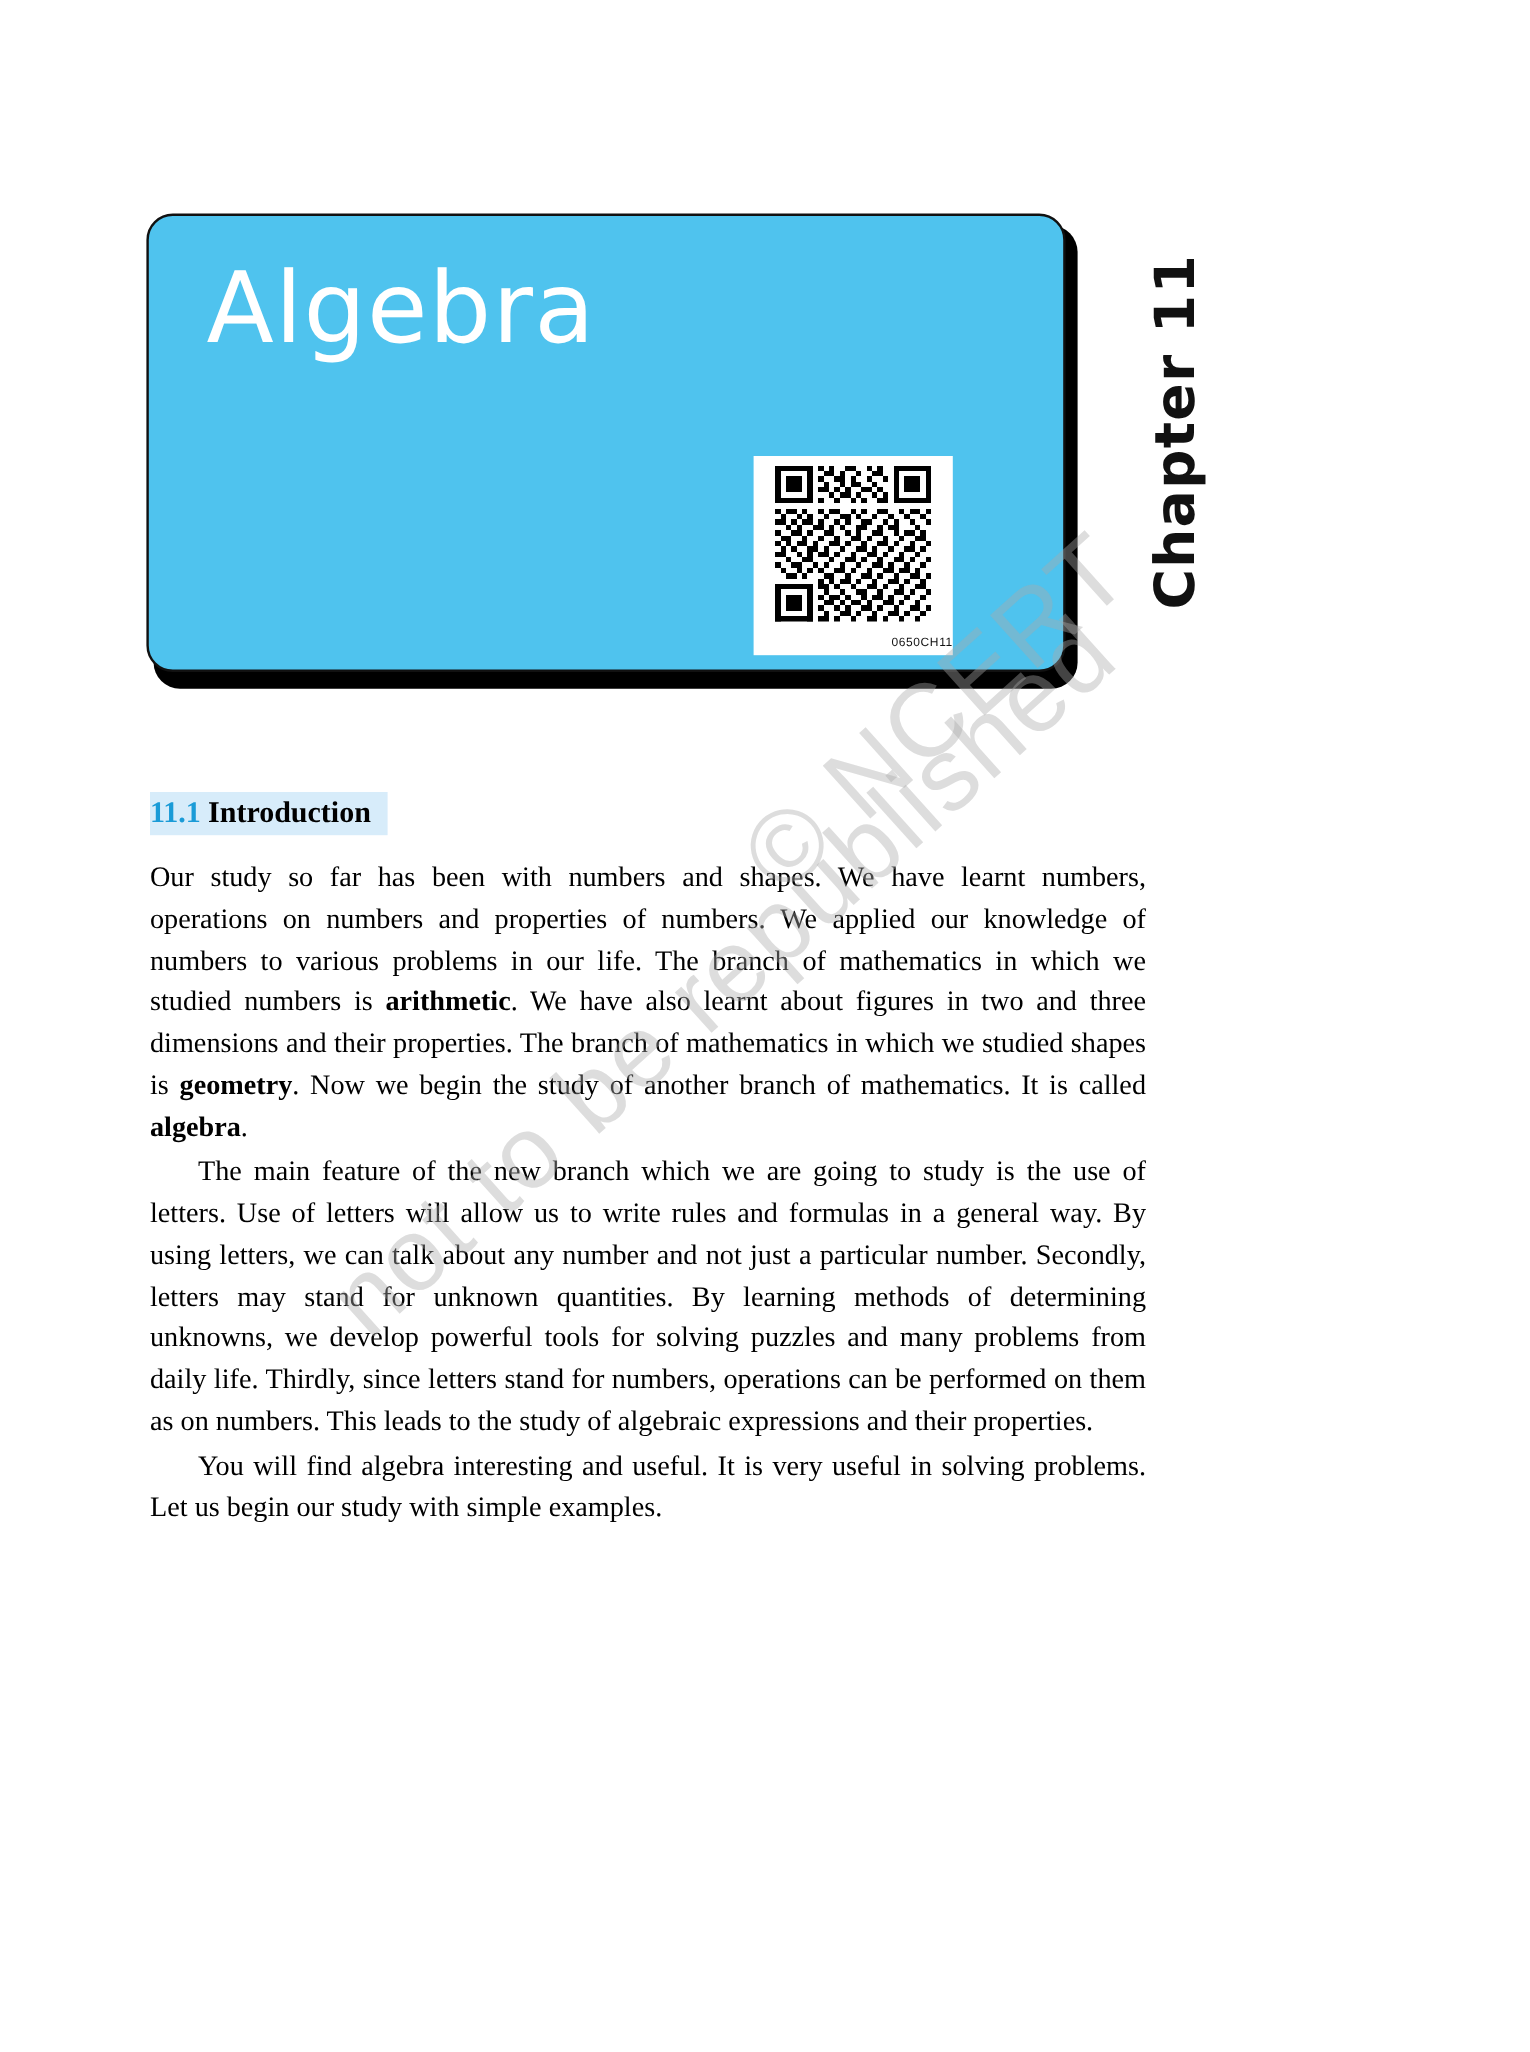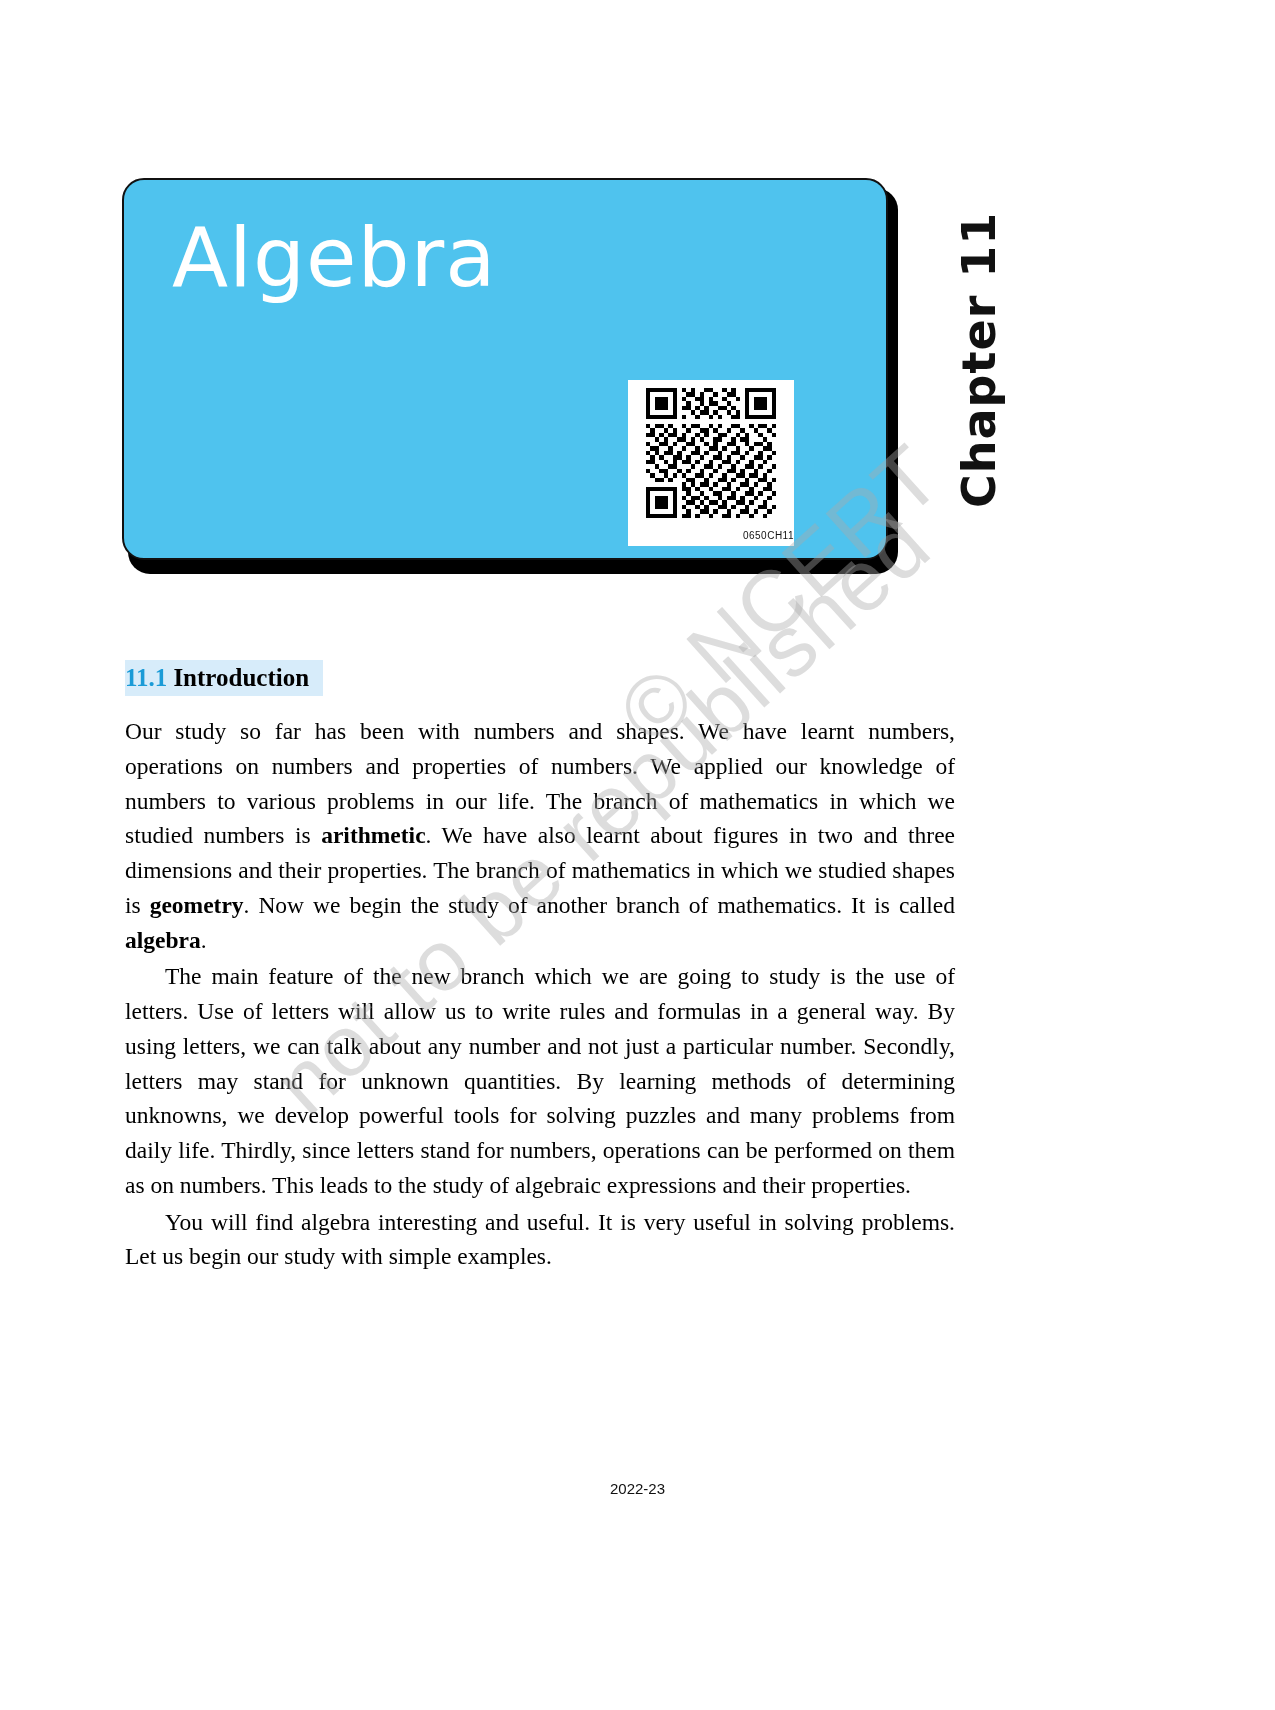--- a/index.html
+++ b/index.html
@@ -454,14 +454,13 @@
 
     <p class="body">Our study so far has been with numbers and shapes. We have learnt numbers, operations on numbers and properties of numbers. We applied our knowledge of numbers to various problems in our life. The branch of mathematics in which we studied numbers is <b>arithmetic</b>. We have also learnt about figures in two and three dimensions and their properties. The branch of mathematics in which we studied shapes is <b>geometry</b>. Now we begin the study of another branch of mathematics. It is called <b>algebra</b>.</p>
 
     <p class="body indent">The main feature of the new branch which we are going to study is the use of letters. Use of letters will allow us to write rules and formulas in a general way. By using letters, we can talk about any number and not just a particular number. Secondly, letters may stand for unknown quantities. By learning methods of determining unknowns, we develop powerful tools for solving puzzles and many problems from daily life. Thirdly, since letters stand for numbers, operations can be performed on them as on numbers. This leads to the study of algebraic expressions and their properties.</p>
 
     <p class="body indent">You will find algebra interesting and useful. It is very useful in solving problems. Let us begin our study with simple examples.</p>
 
 
   </div>
 
-  <div class="footer">2022-23</div>
 </div>
 
 </body></html>

